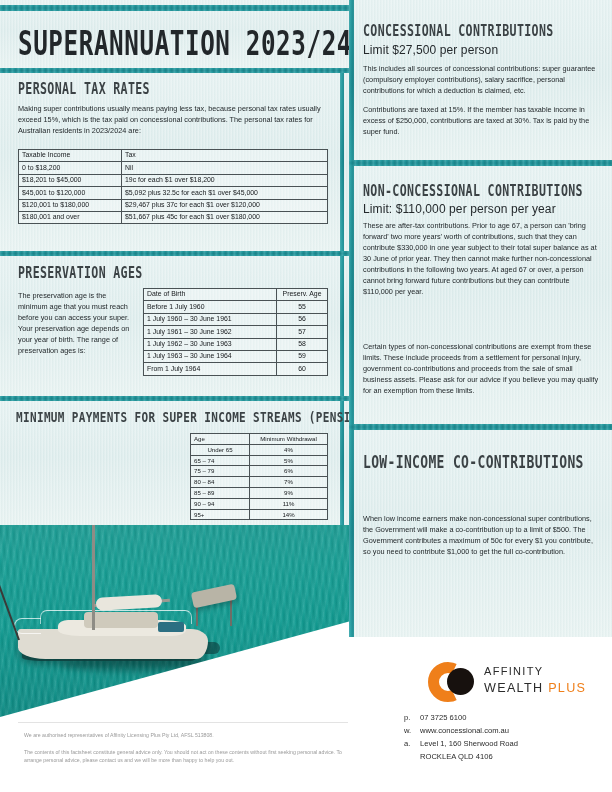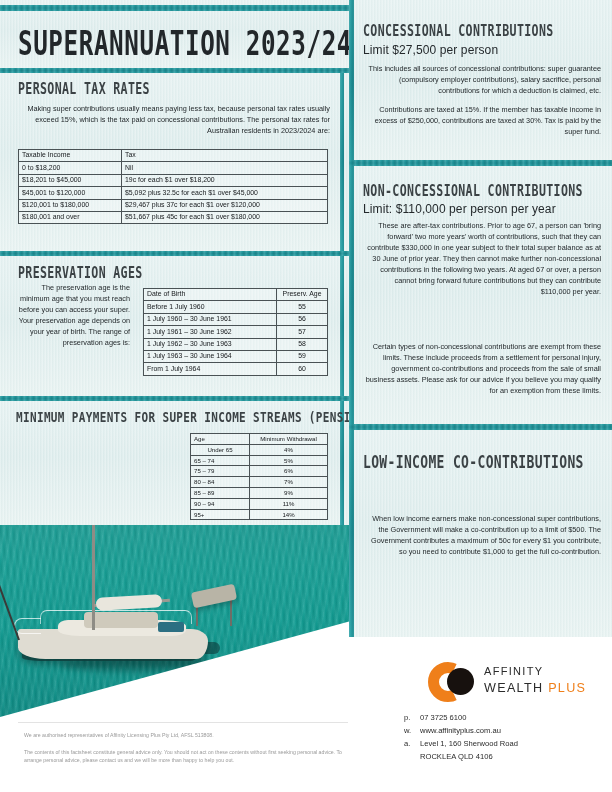--- a/index.html
+++ b/index.html
@@ -55,21 +55,21 @@
       repeating-linear-gradient(90deg, rgba(255,255,255,.16) 0px, rgba(255,255,255,0) 2px, rgba(0,0,0,.10) 4px, rgba(255,255,255,.10) 6px),
       linear-gradient(180deg,#2a9fa4 0%, #1d8e95 50%, #2aa0a5 100%);}
 
   
   .doc-title{position:absolute;left:18px;top:24px;font-size:25px;letter-spacing:.6px;
      font-weight:700;color:#22272a;font-family:"DejaVu Sans Mono", monospace;
      transform:scaleY(1.34) scaleX(.97);transform-origin:left top;white-space:nowrap;}
   .sec-h{position:absolute;font-size:11.6px;font-weight:700;letter-spacing:.35px;color:#3b4245;
      font-family:"DejaVu Sans Mono", monospace;transform:scaleY(1.3);transform-origin:left top;white-space:nowrap;}
   .sec-sub{position:absolute;font-size:12px;color:#24292c;letter-spacing:.1px;white-space:nowrap;}
-  .para{position:absolute;font-size:7.3px;line-height:1.52;color:#1e2326;text-align:right;}
+  .para{position:absolute;font-size:7.3px;line-height:1.52;color:#1e2326;text-align:left;}
 
   
   table.t{position:absolute;border-collapse:collapse;font-size:6.9px;color:#16191c;
      background:rgba(255,255,255,.30);}
   table.t td,table.t th{border:1px solid #4a5255;padding:1.4px 3px;font-weight:400;text-align:left;
      line-height:1.25;white-space:nowrap;}
   table.t th{font-weight:400;}
   table.t td.c,table.t th.c{text-align:center;}
   table.small{font-size:6.1px;}
   table.small td,table.small th{padding:1.1px 3px;}
@@ -151,21 +151,21 @@
         <td>$180,001 and over</td>
         <td>$51,667 plus 45c for each $1 over $180,000</td>
         </tr>
     </tbody>
   </table>
 
   <div class="teal" style="left:0;top:251px;width:349px;height:5px;"></div>
   <div class="paper" style="left:0;top:256px;width:349px;height:140px;"></div>
   <div class="teal" style="left:340px;top:256px;width:4px;height:140px;"></div>
   <div class="sec-h" style="left:18px;top:264px;">PRESERVATION AGES</div>
-  <div class="para" style="left:18px;top:282px;width:112px;">The preservation age is the minimum age that you must reach before you can access your super. Your preservation age depends on your year of birth. The range of preservation ages is:</div>
+  <div class="para" style="left:18px;top:290px;width:112px;">The preservation age is the minimum age that you must reach before you can access your super. Your preservation age depends on your year of birth. The range of preservation ages is:</div>
   <table class="t" style="left:143px;top:288px;width:185px;">
     <thead>
         <tr>
       <th style="width:126px;">Date of Birth</th>
       <th class="c">Preserv. Age</th>
     </tr>
       </thead>
     <tbody>
       <tr>
         <td>Before 1 July 1960</td>
@@ -261,21 +261,21 @@
   <div id="logo-mark">
     <div id="logo-ring"></div>
     <div id="logo-dot"></div>
   </div>
   <div class="logo-t1">AFFINITY</div>
   <div class="logo-t2"><span>WEALTH </span><span class="logo-plus">PLUS</span></div>
 
   <div class="ft-lab" style="left:404px;top:713px;">p.</div>
   <div class="ft-val" style="left:420px;top:713px;">07 3725 6100</div>
   <div class="ft-lab" style="left:404px;top:726px;">w.</div>
-  <div class="ft-val" style="left:420px;top:726px;">www.affinityplus.com.au</div>
+  <div class="ft-val" style="left:420px;top:726px;">www.concessional.com.au</div>
   <div class="ft-lab" style="left:404px;top:739px;">a.</div>
   <div class="ft-val" style="left:420px;top:739px;">Level 1, 160 Sherwood Road</div>
   <div class="ft-val" style="left:420px;top:752px;">ROCKLEA QLD 4106</div>
 
   <div id="footline"></div>
   <div class="disc" style="left:24px;top:731px;width:326px;">We are authorised representatives of Affinity Licensing Plus Pty Ltd, AFSL 513808.</div>
   <div class="disc" style="left:24px;top:748px;width:326px;">The contents of this factsheet constitute general advice only. You should not act on these contents without first seeking personal advice. To arrange personal advice, please contact us and we will be more than happy to help you out.</div>
 
 </div>
 

